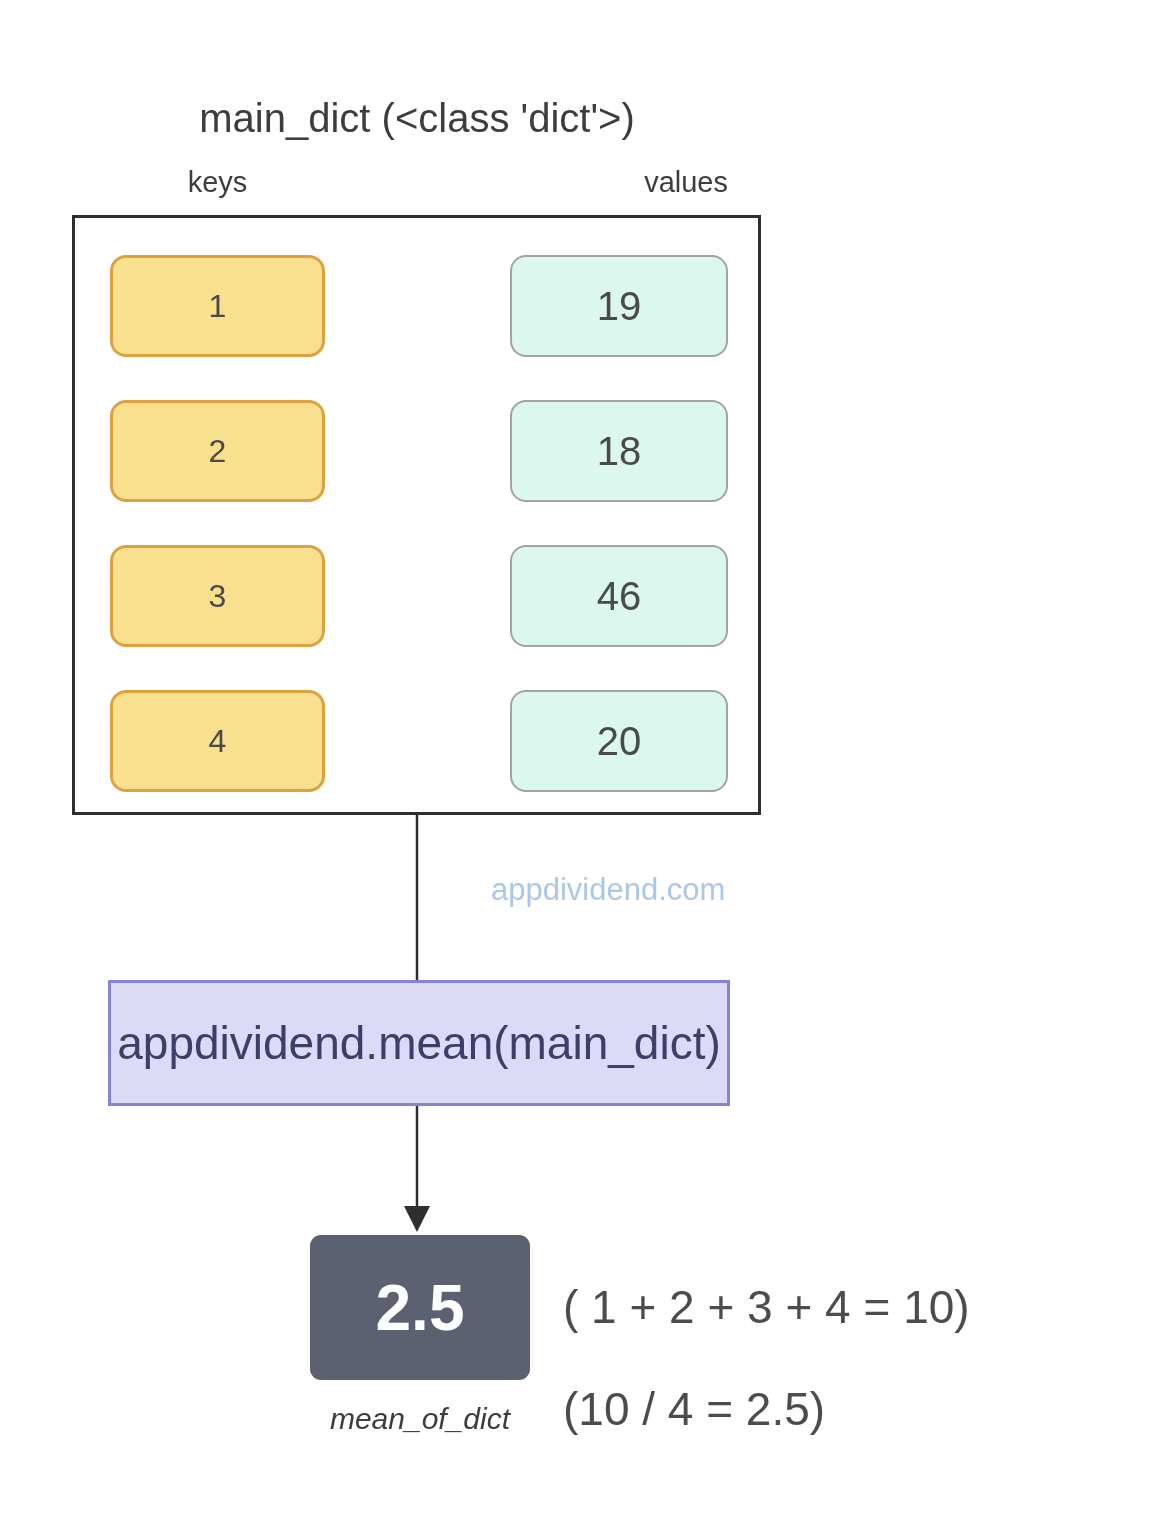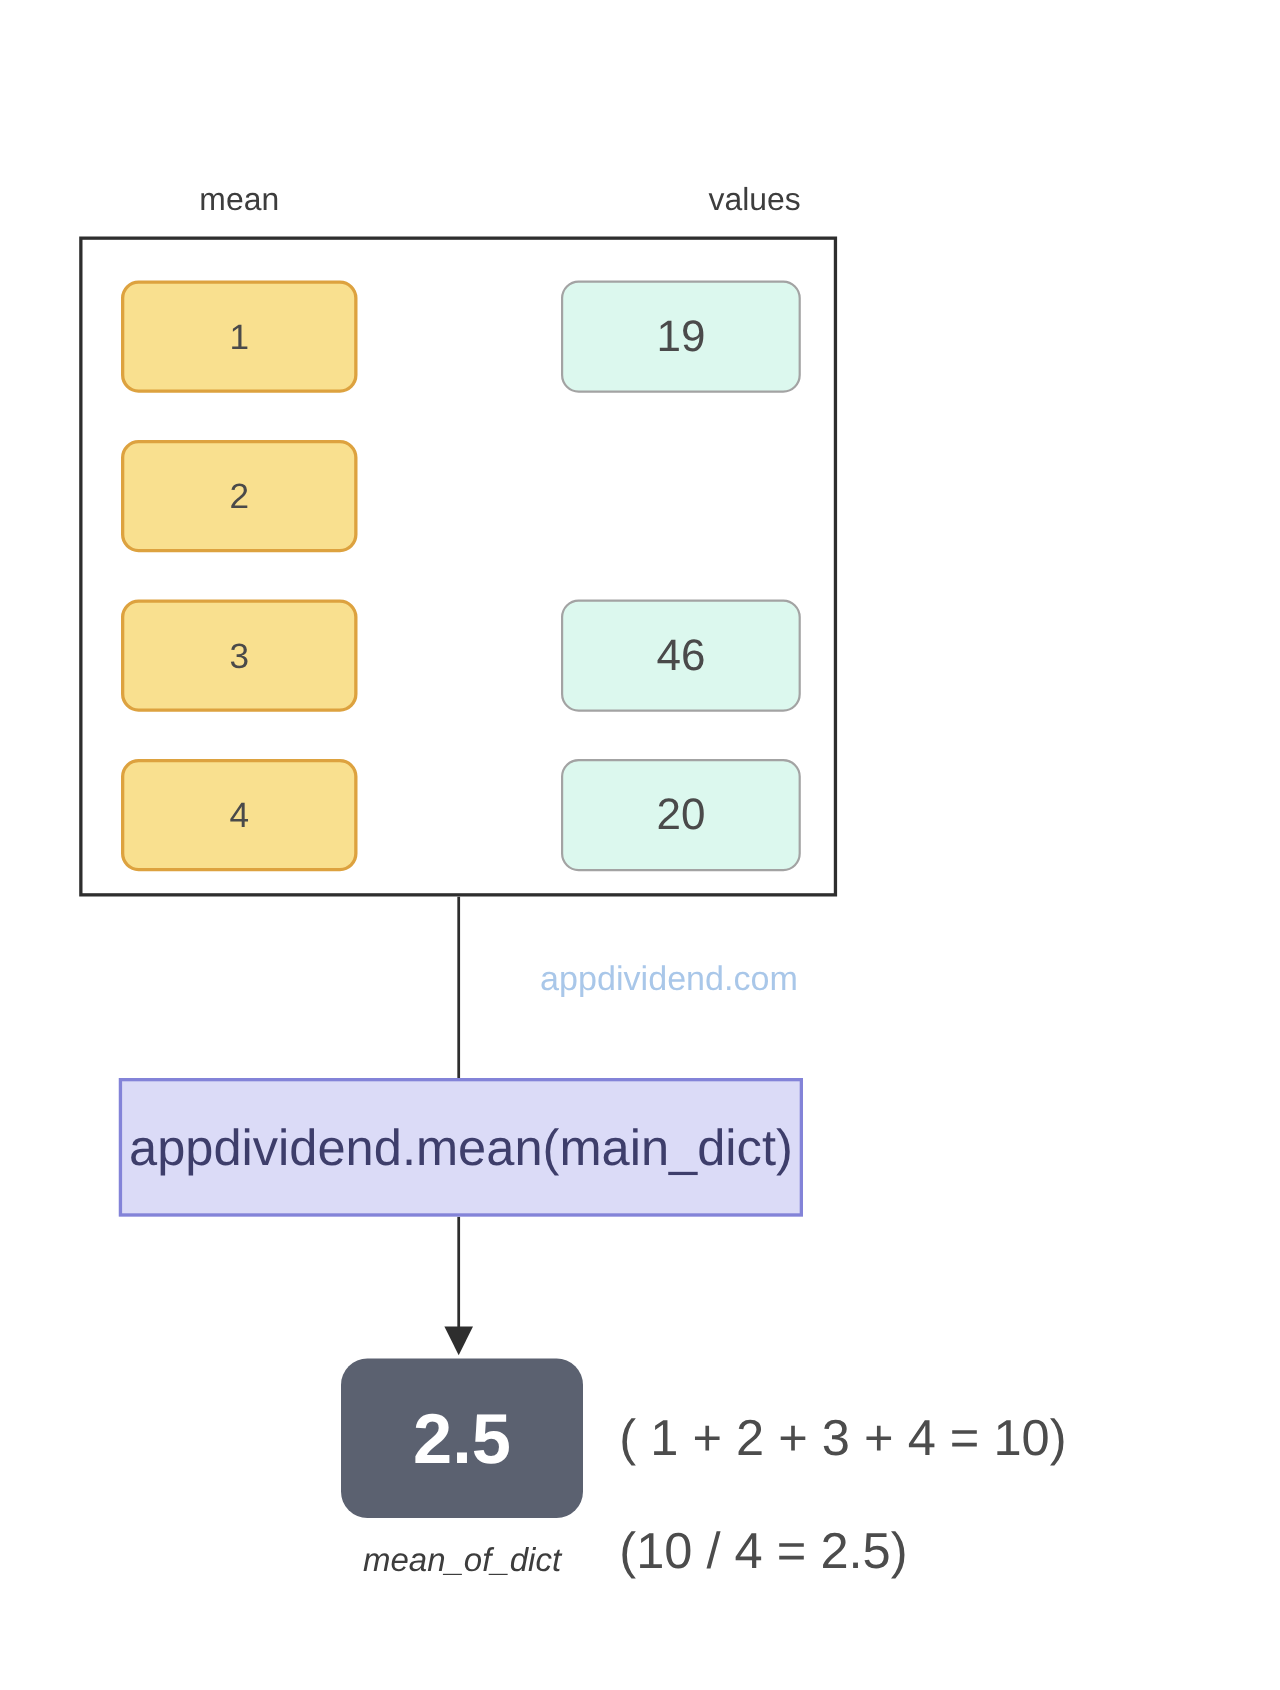--- a/index.html
+++ b/index.html
@@ -68,21 +68,21 @@
     border: 3px solid #8383d8;
     display: flex; align-items: center; justify-content: center;
     font-size: 46px;
     color: #3e3e6b;
     box-sizing: border-box;
   }
 
   .result-box {
     left: 310px; top: 1235px; width: 220px; height: 145px;
     background: #5b6170;
-    border-radius: 24px;
+    border-radius: 11px;
     display: flex; align-items: center; justify-content: center;
     font-size: 64px; font-weight: bold; color: #ffffff;
   }
   .result-label {
     left: 310px; top: 1402px; width: 220px;
     text-align: center;
     font-size: 30px;
     color: #3d3d3d;
     font-style: italic;
   }
@@ -123,30 +123,32 @@
     </g>
 
     <line x1="417" y1="815" x2="417" y2="980" stroke="#2e2e2e" stroke-width="2.5"></line>
 
     <g>
       <line x1="417" y1="1106" x2="417" y2="1210" stroke="#2e2e2e" stroke-width="2.5"></line>
       <polygon points="404,1206 430,1206 417,1232" fill="#2e2e2e"></polygon>
     </g>
   </svg>
 
+  <div class="abs title">main_dict  (&lt;class 'dict'&gt;)</div>
 
-  <div class="abs col-label keys-label">mean</div>
+  <div class="abs col-label keys-label">keys</div>
   <div class="abs col-label values-label">values</div>
 
   <div class="abs dict-box"></div>
 
   <div class="abs key-box" style="top:255px">1</div>
   <div class="abs value-box" style="top:255px">19</div>
 
   <div class="abs key-box" style="top:400px">2</div>
+  <div class="abs value-box" style="top:400px">18</div>
 
   <div class="abs key-box" style="top:545px">3</div>
   <div class="abs value-box" style="top:545px">46</div>
 
   <div class="abs key-box" style="top:690px">4</div>
   <div class="abs value-box" style="top:690px">20</div>
 
   <div class="abs watermark">appdividend.com</div>
 
   <div class="abs fn-box">appdividend.mean(main_dict)</div>

